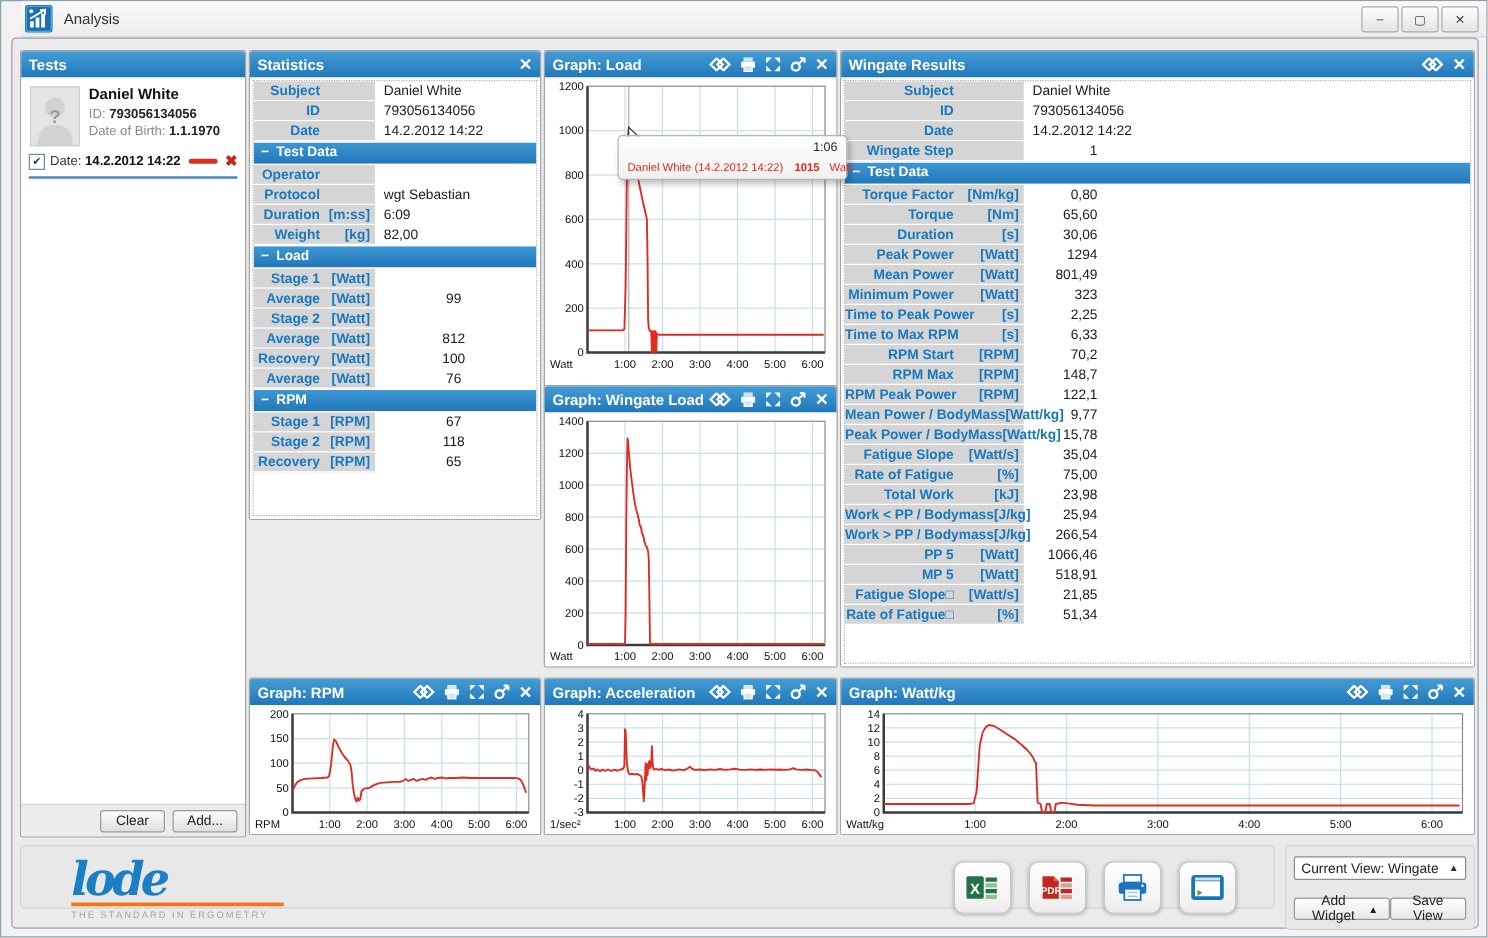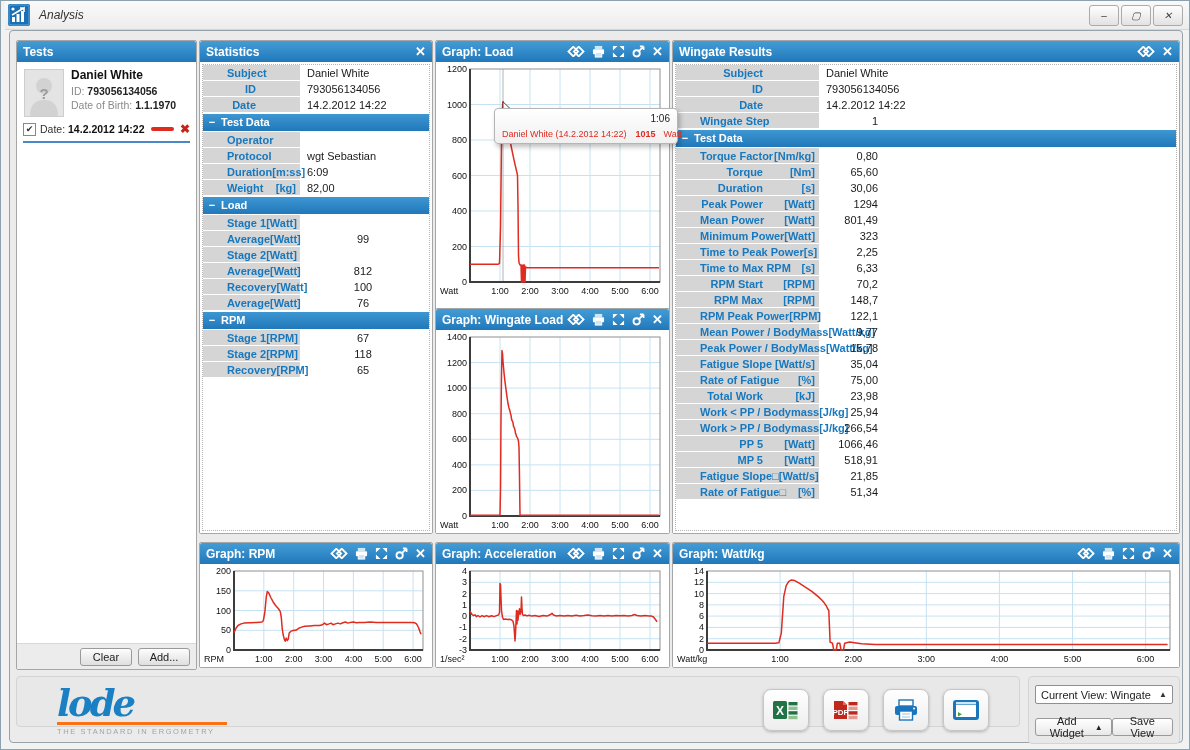--- a/index.html
+++ b/index.html
@@ -1,39 +1,39 @@
 <!DOCTYPE html>
 <html><head>
 <meta charset="utf-8">
 <style>
   html,body{margin:0;padding:0;}
   body{width:1190px;height:750px;position:relative;font-family:"Liberation Sans",sans-serif;background:#fff;overflow:hidden;}
   .window{position:absolute;inset:0;border:1px solid #8ea2ae;background:#f2f2f2;box-sizing:border-box;}
   
-  .titlebar{position:absolute;left:4px;top:0;right:0;height:28px;background:linear-gradient(#fafafa,#ececec);border-bottom:1px solid #d6d6d6;display:flex;align-items:center;font-style:italic;}
+  .titlebar{position:absolute;left:16px;top:0;right:0;height:28px;background:linear-gradient(#fafafa,#ececec);border-bottom:1px solid #d6d6d6;display:flex;align-items:center;}
   .app-icon{width:24px;height:24px;margin:0 8px 0 2px;display:inline-flex;}
   .wtitle{font-size:12px;color:#333;}
   .win-controls{position:absolute;right:6px;top:4px;display:flex;gap:2px;}
   .wbtn{width:28px;height:19px;border:1px solid #ababab;border-radius:3px;background:linear-gradient(#fefefe,#e2e2e2);display:flex;align-items:center;justify-content:center;font-size:10px;color:#444;cursor:default;}
   
   .content{position:absolute;left:8px;top:29px;width:1174px;height:713px;background:#ebebeb;border:1px solid #98a2aa;border-radius:4px;box-sizing:border-box;}
   
   .panel{position:absolute;background:#fff;border:1px solid #a6a6a6;border-radius:2px;box-sizing:border-box;}
   .phead{height:21px;background:linear-gradient(#449cd6,#2078ba);border-radius:2px 2px 0 0;display:flex;align-items:center;padding:0 6px;box-sizing:border-box;}
   .ptitle{color:#fff;font-size:12px;font-weight:bold;white-space:nowrap;}
   .picons{margin-left:auto;display:flex;align-items:center;gap:7px;}
   .picons .ic{display:inline-flex;align-items:center;justify-content:center;height:13px;}
   .close-x{color:#fff;font-weight:bold;font-size:13px;line-height:13px;cursor:default;}
   .pbody{position:absolute;left:0;top:21px;right:0;bottom:0;background:#fff;}
   
   .table{position:absolute;inset:2px;border:1px dotted #b4b4b4;background:#fff;overflow:hidden;}
   .trow{display:flex;font-size:11px;line-height:16px;height:16px;}
   .trow.sec{background:linear-gradient(#3d97d2,#2178ba);color:#fff;font-weight:bold;height:17px;line-height:17px;border-top:1px solid #fff;border-bottom:1px solid #fff;}
   .trow.sec .minus{width:18px;text-align:center;font-weight:bold;}
-  .lcell{background:#d5d5d5;border-bottom:1px solid #fff;display:flex;align-items:center;box-sizing:border-box;padding-right:4px;padding-left:24px;}
+  .lcell{background:#d5d5d5;border-bottom:1px solid #fff;display:flex;align-items:center;box-sizing:border-box;padding-right:4px;}
   .lbl{flex:1;text-align:right;color:#1878be;font-weight:bold;white-space:nowrap;}
   .unit{text-align:right;color:#1878be;font-weight:bold;white-space:nowrap;}
   .vcell{flex:1;padding-left:7px;color:#1a1a1a;white-space:nowrap;}
   .val{display:inline-block;}
   .stats .lcell{width:97px;}
   .stats .unit{width:40px;}
   .stats .val.c{width:112px;text-align:center;}
   .wing .lcell{width:143px;}
   .wing .unit{width:52px;}
   .wing .val.r{width:52px;text-align:right;}
@@ -134,21 +134,21 @@
           </div>
           <div class="sel-line"></div>
         </div>
       </div>
       <div class="pfoot">
         <button class="btn">Clear</button>
         <button class="btn">Add...</button>
       </div>
     </div>
 
-    <div class="panel" style="left:189px;top:9px;width:234px;height:494px;">
+    <div class="panel" style="left:189px;top:9px;width:234px;height:376px;">
       <div class="phead">
         <span class="ptitle">Statistics</span>
         <span class="picons">
             <span class="close-x">✕</span>
           </span>
       </div>
       <div class="pbody">
         <div class="table stats">
             <div class="trow field">
               <div class="lcell">

